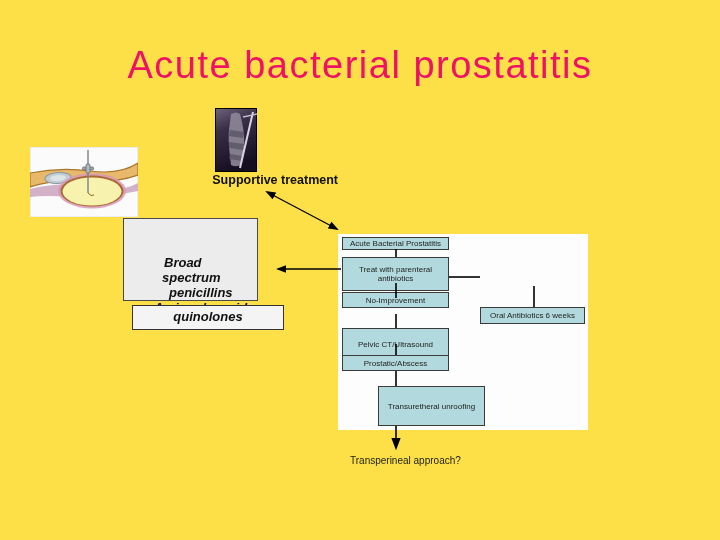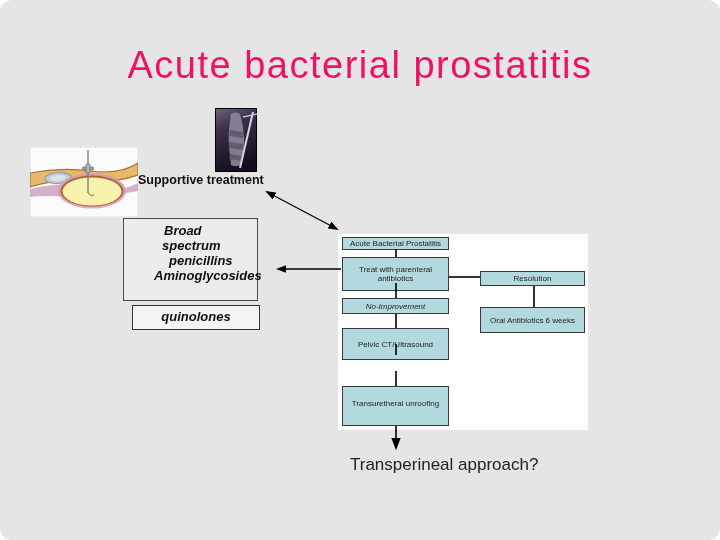--- a/index.html
+++ b/index.html
@@ -1,59 +1,59 @@
 <!DOCTYPE html>
 <html><head>
 <meta charset="utf-8">
 <style>
   html,body{margin:0;padding:0;}
   .slide{
     position:relative;width:720px;height:540px;overflow:hidden;
-    background:#e5e5e5;font-family:"Liberation Sans",sans-serif;border-radius:12px;
+    background:#fde047;font-family:"Liberation Sans",sans-serif;
   }
   .title{
     position:absolute;left:0;top:46px;width:720px;text-align:center;
     font-size:38px;letter-spacing:1.5px;font-weight:400;color:#ee1166;
     line-height:1.05;
   }
   .img-frame{position:absolute;}
   .supportive{
     position:absolute;left:138px;top:173px;width:200px;
-    font-size:12.5px;font-weight:700;color:#111;
+    font-size:12.5px;font-weight:700;color:#111;text-align:right;
   }
   .meds-box{
     position:absolute;left:123px;top:218px;width:135px;height:83px;
     background:#ececec;border:1.5px solid #4a4a4a;box-sizing:border-box;
     font-size:13px;font-style:italic;font-weight:700;color:#111;
-    line-height:15px;padding-top:4px;
+    line-height:15px;padding-top:36px;
   }
   .meds-box .l0{margin-left:40px;}
   .meds-box .l1{margin-left:38px;}
   .meds-box .l2{margin-left:45px;}
   .meds-box .l3{margin-left:30px;}
   .quin-box{
-    position:absolute;left:132px;top:305px;width:128px;height:25px;
+    position:absolute;left:132px;top:305px;width:152px;height:25px;
     background:#f4f4f4;border:1.5px solid #333;box-sizing:border-box;
     font-size:13px;font-style:italic;font-weight:700;color:#111;
     text-align:center;line-height:21px;
   }
   .panel{
     position:absolute;left:338px;top:234px;width:250px;height:196px;
     background:#fdfdfd;
   }
   .fc-box{
     position:absolute;background:#b2d9dd;border:1px solid #3a3a3a;
     box-sizing:border-box;color:#1d1d1d;font-size:8px;line-height:9px;
     display:flex;align-items:center;justify-content:center;text-align:center;
     padding:1px 6px;
   }
-  .fc-box.multi{flex-direction:column;}
+  .fc-box.multi{flex-direction:row;margin-left:36px;}
   .fc-box.multi .gap{height:6px;}
   .transperineal{
-    position:absolute;left:350px;top:455px;font-size:17px;color:#222;
+    position:absolute;left:350px;top:455px;font-size:10px;color:#222;
   }
   .overlay{position:absolute;left:0;top:0;pointer-events:none;}
 </style>
 </head>
 <body>
 
 <div class="slide">
 
   <div class="title">Acute bacterial prostatitis</div>
 
@@ -109,28 +109,28 @@
   </div>
 
   <div class="quin-box">quinolones</div>
 
   <div class="panel"></div>
 
   <div class="fc-box" style="left:342px;top:237px;width:107px;height:13px;">Acute Bacterial Prostatitis</div>
 
   <div class="fc-box" style="left:342px;top:257px;width:107px;height:34px;">Treat with parenteral antibiotics</div>
 
-  <div class="fc-box" style="left:480px;top:271px;width:105px;height:15px;">Resolution</div>
 
-  <div class="fc-box" style="left:480px;top:307px;width:105px;height:26px;">Oral Antibiotics 6 weeks</div>
+  <div class="fc-box" style="left:480px;top:307px;width:105px;height:17px;">Oral Antibiotics 6 weeks</div>
 
-  <div class="fc-box" style="left:342px;top:298px;width:107px;height:16px;font-style:italic;">No-Improvement</div>
+  <div class="fc-box" style="left:342px;top:292px;width:107px;height:16px;">No-Improvement</div>
 
   <div class="fc-box" style="left:342px;top:328px;width:107px;height:32px;">Pelvic CT/Ultrasound</div>
 
+  <div class="fc-box" style="left:342px;top:355px;width:107px;height:16px;">Prostatic/Abscess</div>
 
   <div class="fc-box multi" style="left:342px;top:386px;width:107px;height:40px;">
     <div>Transuretheral unroofing</div>
     <div class="gap"></div>
   </div>
 
   <div class="transperineal">Transperineal approach?</div>
 
   <svg class="overlay" width="720" height="540" viewBox="0 0 720 540">
     <defs>

